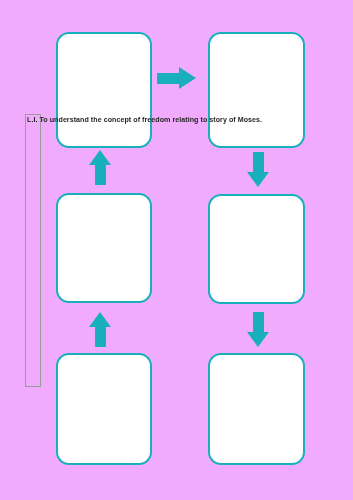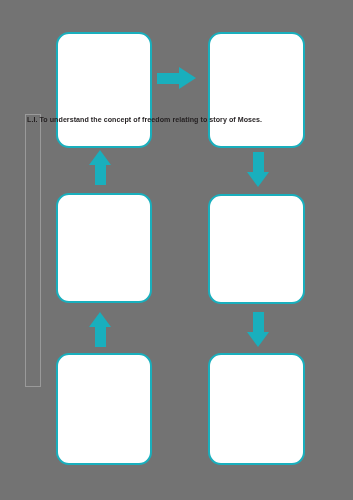--- a/index.html
+++ b/index.html
@@ -7,21 +7,21 @@
     padding: 0;
     background: #ffffff;
   }
   body {
     font-family: "Liberation Sans", sans-serif;
   }
   #page {
     position: relative;
     width: 353px;
     height: 500px;
-    background: #737373;
+    background: #f0abfc;
     overflow: hidden;
   }
 
   
   .flow-box {
     position: absolute;
     box-sizing: border-box;
     background: #ffffff;
     border: 2.2px solid #19AFBD;
     border-radius: 13px;

